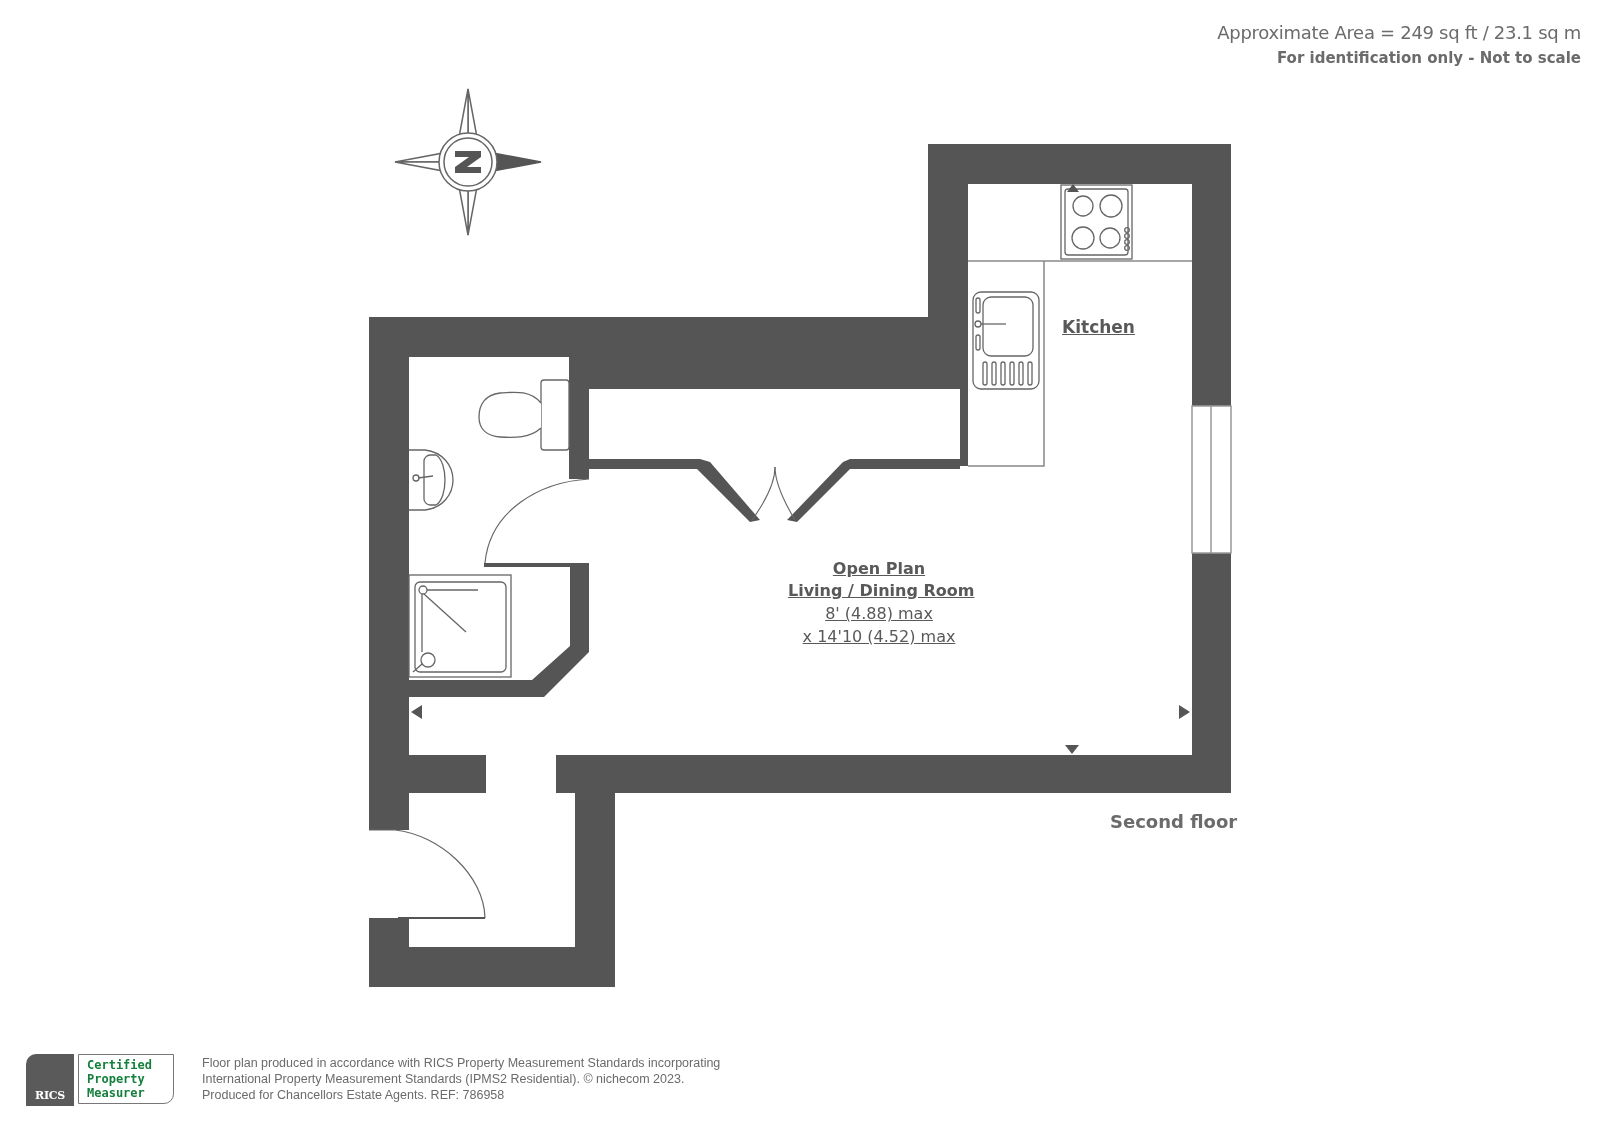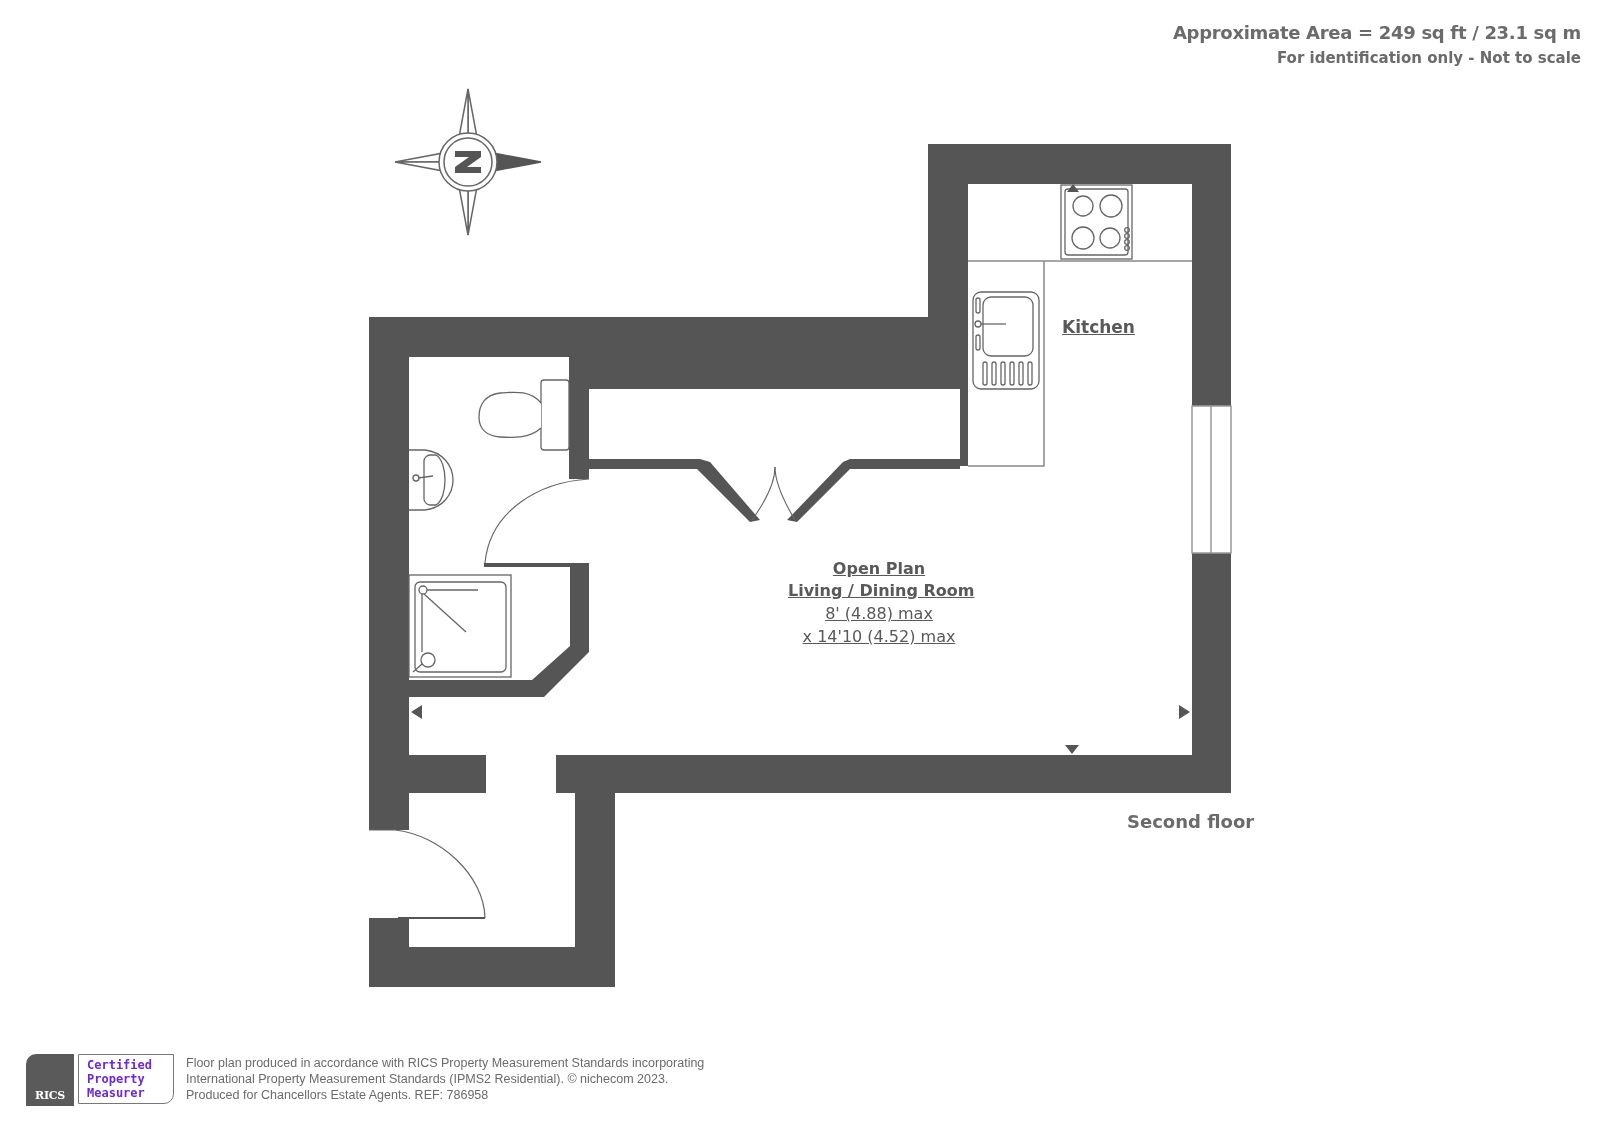--- a/index.html
+++ b/index.html
@@ -1,30 +1,30 @@
 <!DOCTYPE html>
 <html><head>
 <meta charset="utf-8">
 <style>
   html, body { margin: 0; padding: 0; background: #ffffff; }
   body { width: 1600px; height: 1131px; position: relative; overflow: hidden; font-family: "Liberation Sans", sans-serif; }
   .hdr-area { position: absolute; right: 19px; top: 22px; text-align: right; color: #6b6b6b; font-family: "DejaVu Sans", sans-serif; }
-  .hdr-area .area { font-size: 18px; font-weight: bold; letter-spacing: -0.3px; }
+  .hdr-area .area { font-size: 18px; font-weight: normal; letter-spacing: -0.3px; }
   .hdr-area .note { font-size: 15px; font-weight: bold; margin-top: 6px; }
   svg.plan { position: absolute; left: 0; top: 0; }
   .room-label { position: absolute; color: #595959; font-family: "DejaVu Sans", sans-serif; text-align: center; white-space: nowrap; text-decoration: underline; }
   .room-label .name { font-weight: bold; font-size: 16px; line-height: 22px; }
   .room-label .dim { font-size: 16px; line-height: 23px; }
-  .floor-label { position: absolute; left: 1110px; top: 811px; font-family: "DejaVu Sans", sans-serif; font-weight: bold; font-size: 18px; color: #6b6b6b; margin-left: 17px; }
+  .floor-label { position: absolute; left: 1110px; top: 811px; font-family: "DejaVu Sans", sans-serif; font-weight: bold; font-size: 18px; color: #6b6b6b; }
   .footer { position: absolute; left: 26px; top: 1054px; display: flex; align-items: flex-start; }
   .rics { width: 48px; height: 52px; background: #5a5a5a; border-radius: 10px 0 0 0; color: #fff; display: flex; flex-direction: column; align-items: center; justify-content: flex-end; padding-bottom: 4px; box-sizing: border-box; }
   .rics .lion { font-size: 18px; line-height: 20px; margin-bottom: 4px; }
   .rics .txt { font-family: "DejaVu Serif", serif; font-weight: bold; font-size: 11px; letter-spacing: -0.3px; margin-top: 48px; }
-  .cert { margin-left: 4px; width: 96px; height: 50px; border: 1.5px solid #777; border-radius: 0 0 10px 0; box-sizing: border-box; padding: 3px 0 0 8px; color: #6d28d9; font-family: "DejaVu Sans Mono", monospace; font-weight: bold; font-size: 12px; line-height: 14px; }
-  .foot-text { margin-left: 12px; margin-top: 1px; color: #6b6b6b; font-family: "Liberation Sans", sans-serif; font-size: 12.5px; line-height: 16px; }
+  .cert { margin-left: 4px; width: 96px; height: 50px; border: 1.5px solid #777; border-radius: 0 0 10px 0; box-sizing: border-box; padding: 3px 0 0 8px; color: #15803d; font-family: "DejaVu Sans Mono", monospace; font-weight: bold; font-size: 12px; line-height: 14px; }
+  .foot-text { margin-left: 28px; margin-top: 1px; color: #6b6b6b; font-family: "Liberation Sans", sans-serif; font-size: 12.5px; line-height: 16px; }
 </style>
 </head>
 <body>
 
 <div class="hdr-area">
   <div class="area">Approximate Area = 249 sq ft / 23.1 sq m</div>
   <div class="note">For identification only - Not to scale</div>
 </div>
 
 <svg class="plan" width="1600" height="1131" viewBox="0 0 1600 1131">

